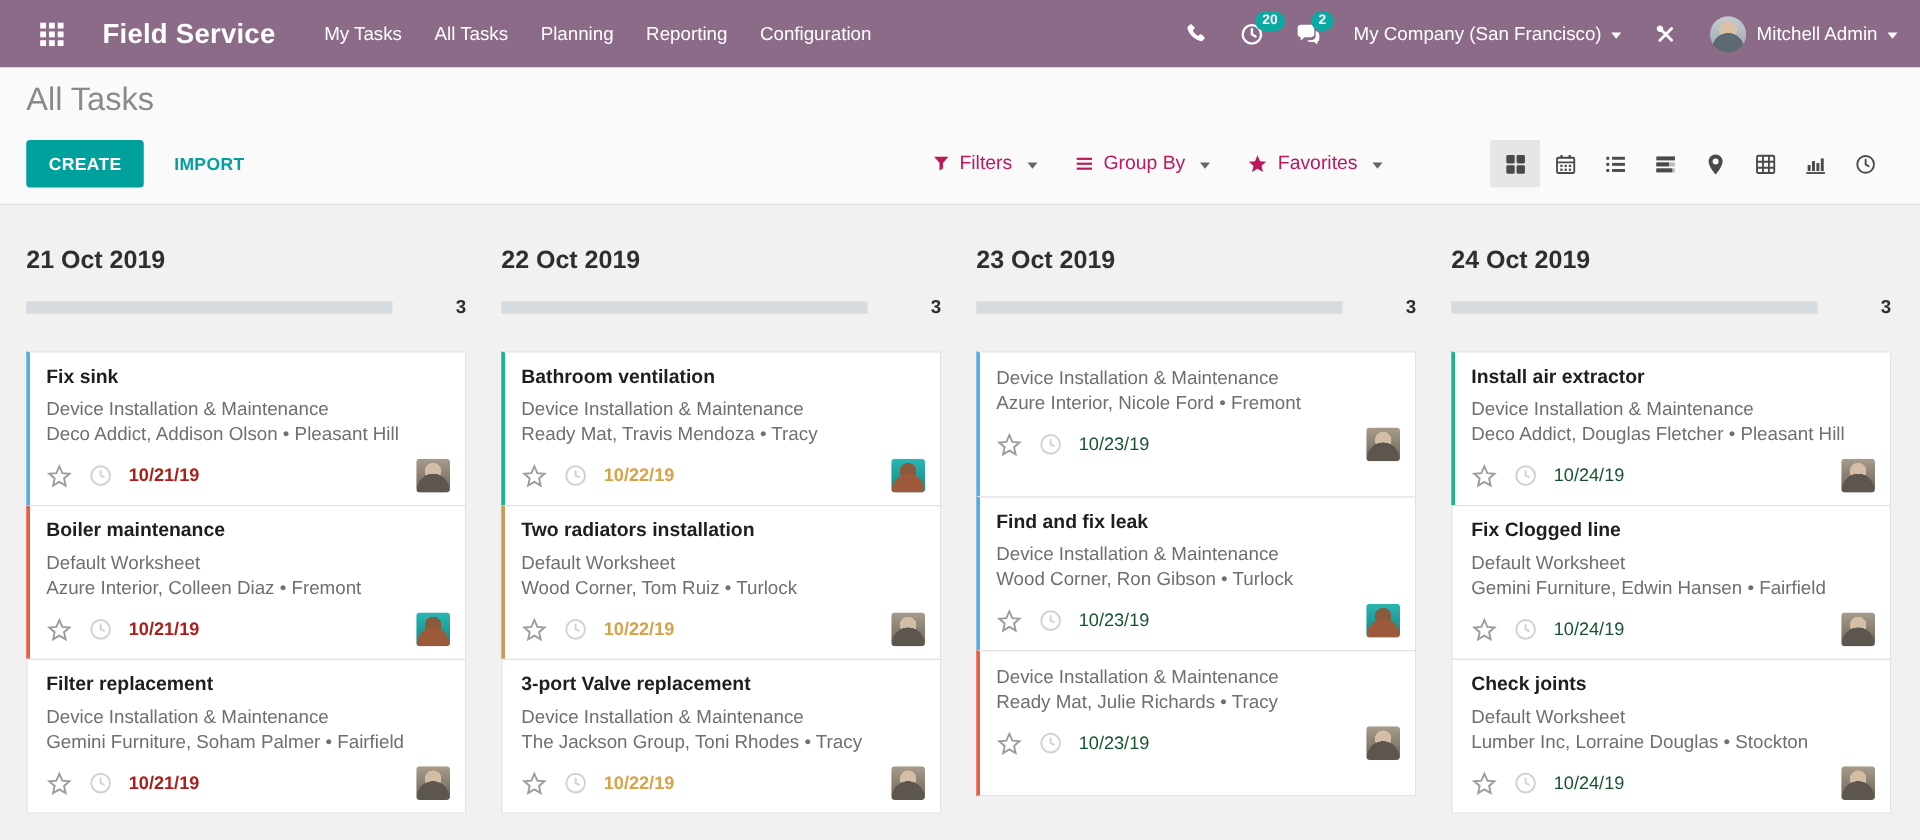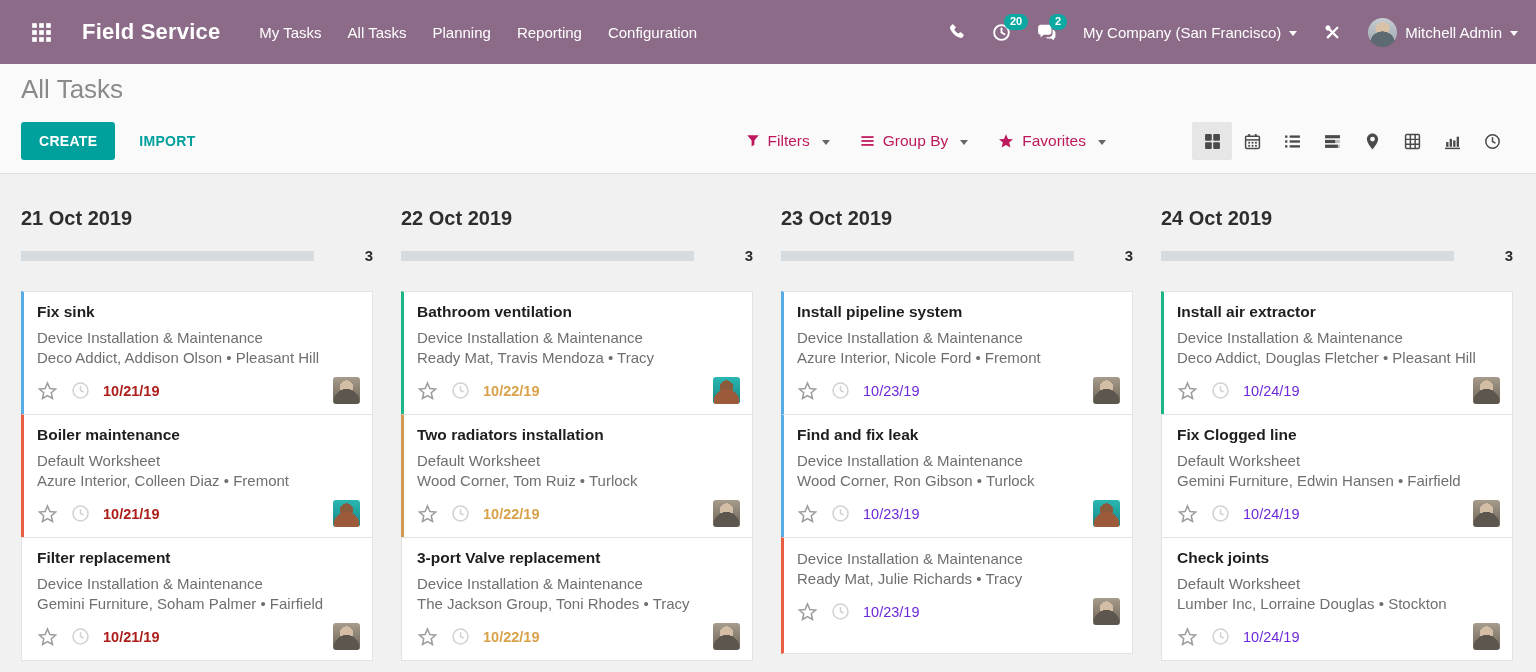--- a/index.html
+++ b/index.html
@@ -1,21 +1,21 @@
 <!DOCTYPE html>
 <html><head>
 <meta charset="utf-8">
 <style>
   * { box-sizing: border-box; margin: 0; padding: 0; }
   html,body { width:1536px; height:672px; overflow:hidden; }
   body { font-family:"Liberation Sans", sans-serif; background:#f1f1f2; color:#333; }
   svg { display:block; }
 
   
-  .navbar { height:64px; background:#8c6b88; color:#fff; display:flex; align-items:center; padding:0 18px 0 16px; }
+  .navbar { height:54px; background:#8c6b88; color:#fff; display:flex; align-items:center; padding:0 18px 0 16px; }
   .apps-btn { width:34px; height:34px; display:flex; align-items:center; justify-content:center; cursor:pointer; margin-left:8px; }
   .brand { font-size:22px; font-weight:bold; margin:0 26px 0 24px; letter-spacing:.2px; cursor:pointer; }
   .nav-menu { display:flex; align-items:center; }
   .nav-item { padding:0 13px; font-size:15px; line-height:59px; cursor:pointer; }
   .nav-spacer { flex:1; }
   .nav-right { display:flex; align-items:center; gap:26px; }
   .nav-iconbtn { position:relative; display:flex; align-items:center; cursor:pointer; color:#fff; }
   .nav-badge { position:absolute; top:-9px; left:12px; background:#0ca9a3; color:#fff; border-radius:9px;
                font-size:11px; font-weight:bold; padding:1.5px 6px; line-height:1.2; }
   .nav-company, .nav-user { display:flex; align-items:center; gap:8px; font-size:15px; cursor:pointer; }
@@ -66,21 +66,21 @@
            padding:11px 12px 10px 13px; margin-bottom:-1px; cursor:pointer; min-height:117px; }
   .kcard.no-stripe { border-left:1px solid #e2e2e2; padding-left:15px; }
   .kcard-title { font-size:15.5px; font-weight:bold; color:#1e1e1e; margin-bottom:7px; }
   .kcard-line { font-size:15px; color:#6f6f6f; line-height:19.5px; }
   .kcard-bottom { display:flex; align-items:center; margin-top:10px; gap:13px; }
   .star-icon { color:#9b9b9b; }
   .clock-icon { color:#d2d2d2; }
   .kcard-date { font-size:14.5px; }
   .date-overdue { color:#ad1e1b; font-weight:bold; }
   .date-warning { color:#d9a24a; font-weight:bold; }
-  .date-normal { color:#6d28d9; }
+  .date-normal { color:#14532d; }
   .avatar { width:27px; height:27px; border-radius:3px; margin-left:auto; }
   .avatar--gray { background: radial-gradient(circle at 50% 92%, #5c564e 0 45%, rgba(0,0,0,0) 46%),
                               radial-gradient(circle at 50% 37%, #d3bda4 0 30%, rgba(0,0,0,0) 31%),
                               linear-gradient(180deg,#a79c8c 0%, #837a6c 60%, #6b6458 100%); }
   .avatar--teal { background: radial-gradient(circle at 50% 92%, #9c5a3a 0 45%, rgba(0,0,0,0) 46%),
                               radial-gradient(circle at 50% 37%, #8a5a3c 0 30%, rgba(0,0,0,0) 31%),
                               linear-gradient(180deg,#2ab7b3 0%, #158583 100%); }
 </style>
 </head>
 <body>
@@ -404,21 +404,20 @@
       </div>
   </div>
     <div class="kcolumn">
     <div class="kcol-title">23 Oct 2019</div>
     <div class="kprogress">
       <div class="bar"></div>
       <div class="count">3</div>
     </div>
     <div class="kcards">
         <div class="kcard" style="border-left-color: rgb(88, 172, 228);">
-    <div class="kcard-title">Install pipeline system</div>
     <div class="kcard-line">Device Installation &amp; Maintenance</div>
     <div class="kcard-line">Azure Interior, Nicole Ford • Fremont</div>
     <div class="kcard-bottom">
       <span class="star-icon">
         <svg width="21" height="20" viewBox="0 0 16 16" fill="none" stroke="currentColor" stroke-width="1.2">
                 <path d="M8 1.6 9.9 6l4.6.4-3.5 3 1 4.6L8 11.6 4 14l1-4.6-3.5-3L6.1 6 8 1.6z"></path>
               </svg>
       </span>
       <span class="clock-icon">
         <svg width="19" height="19" viewBox="0 0 16 16" fill="none" stroke="currentColor" stroke-width="1.3">

